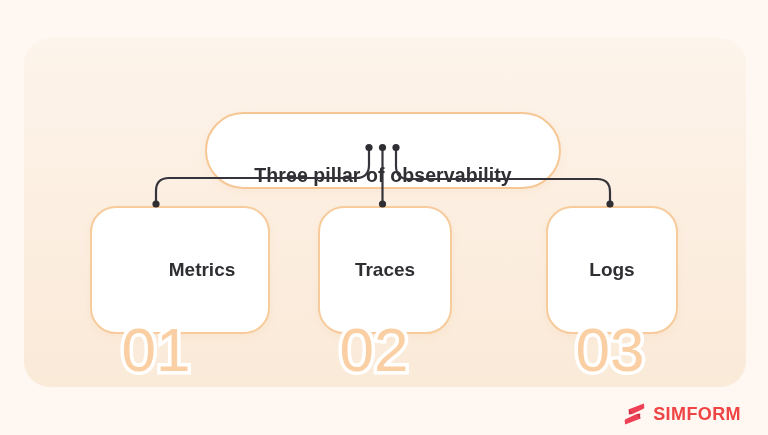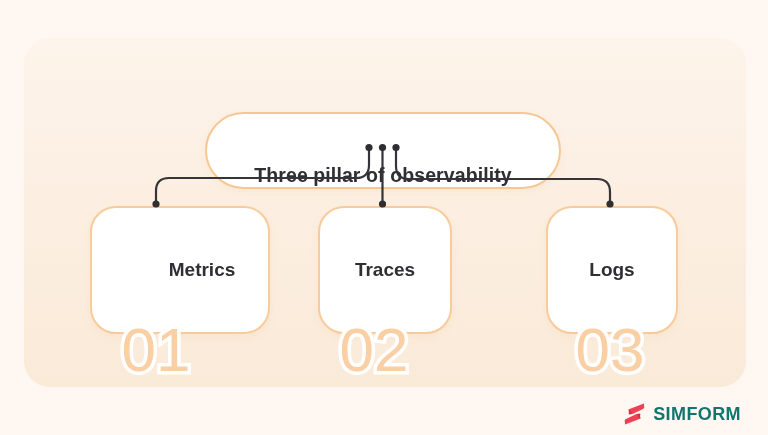--- a/index.html
+++ b/index.html
@@ -87,21 +87,21 @@
 
   .brand {
     position: absolute;
     right: 27px; bottom: 9px;
     display: flex; align-items: center; gap: 7px;
     z-index: 5;
   }
   .brand-name {
     font-size: 18px;
     font-weight: 800;
-    color: #0f766e;
+    color: #ef4444;
     letter-spacing: 0.4px;
   }
   .brand-icon { display: block; }
 </style>
 </head>
 <body>
 
 <div class="stage">
 
   <div class="panel"></div>

